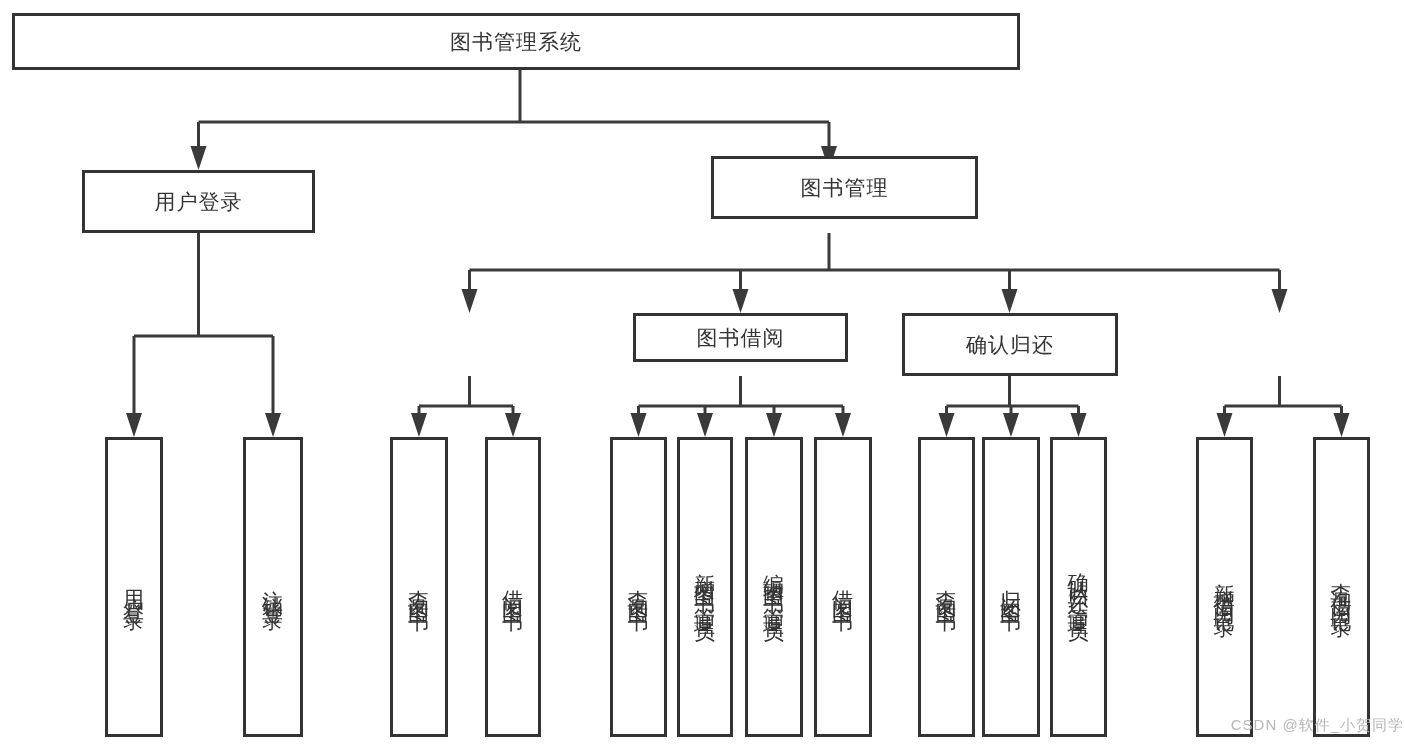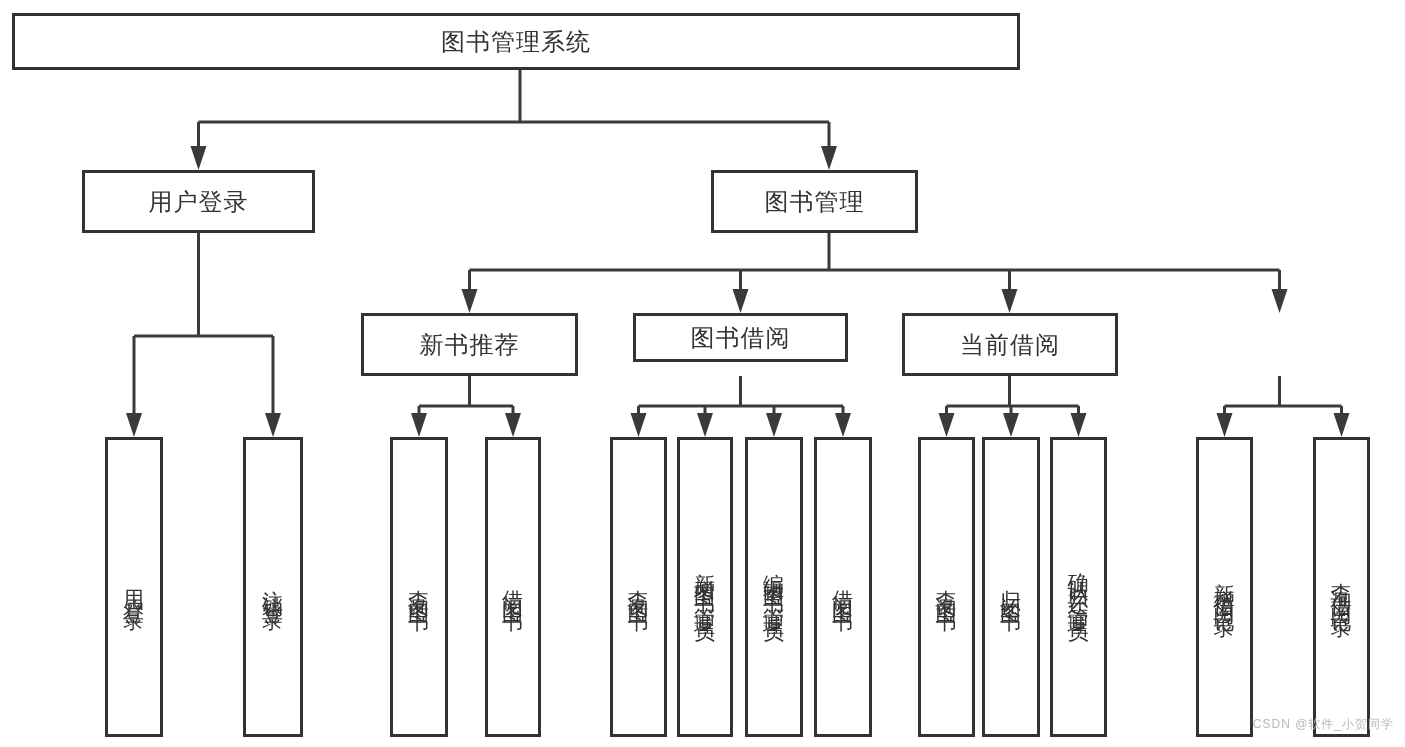--- a/index.html
+++ b/index.html
@@ -21,39 +21,39 @@
     position: absolute;
     box-sizing: border-box;
     border: 3px solid #333333;
     background: #ffffff;
     display: flex;
     align-items: center;
     justify-content: center;
     text-align: center;
   }
   .node .lbl {
-    font-size: 24px;
+    font-size: 21px;
     letter-spacing: 1px;
     color: #333333;
     line-height: 1;
     white-space: nowrap;
   }
   .leaf .lbl {
     writing-mode: vertical-rl;
     text-orientation: mixed;
     white-space: normal;
     letter-spacing: 7px;
     font-size: 21px;
     line-height: 1;
   }
   #watermark {
     position: absolute;
-    right: 11px;
+    right: 1px;
     top: 716px;
-    font-size: 12px;
+    font-size: 15px;
     color: #b8b8b8;
     letter-spacing: 1px;
     white-space: nowrap;
   }
 </style>
 </head>
 <body>
 
 <div id="stage">
 
@@ -100,32 +100,29 @@
              M1333.5 413 L1349.5 413 L1341.5 437 Z"></path>
   </svg>
 
   <div class="node" style="left:12px; top:13px; width:1008px; height:57px">
     <span class="lbl">图书管理系统</span>
   </div>
 
   <div class="node" style="left:82px; top:170px; width:233px; height:63px">
     <span class="lbl">用户登录</span>
   </div>
-  <div class="node" style="left:711px; top:170px; width:207px; height:63px">
+  <div class="node" style="left:711px; top:156px; width:267px; height:63px">
     <span class="lbl">图书管理</span>
   </div>
 
-  <div class="node" style="left:361px; top:313px; width:217px; height:63px">
-    <span class="lbl">新书推荐</span>
-  </div>
   <div class="node" style="left:633px; top:313px; width:215px; height:49px">
     <span class="lbl">图书借阅</span>
   </div>
   <div class="node" style="left:902px; top:313px; width:216px; height:63px">
-    <span class="lbl">当前借阅</span>
+    <span class="lbl">确认归还</span>
   </div>
 
   <div class="node leaf" style="left:105px; top:437px; width:58px; height:300px">
     <span class="lbl">用户登录</span>
   </div>
   <div class="node leaf" style="left:243px; top:437px; width:60px; height:300px">
     <span class="lbl">注销登录</span>
   </div>
 
   <div class="node leaf" style="left:390px; top:437px; width:58px; height:300px">

